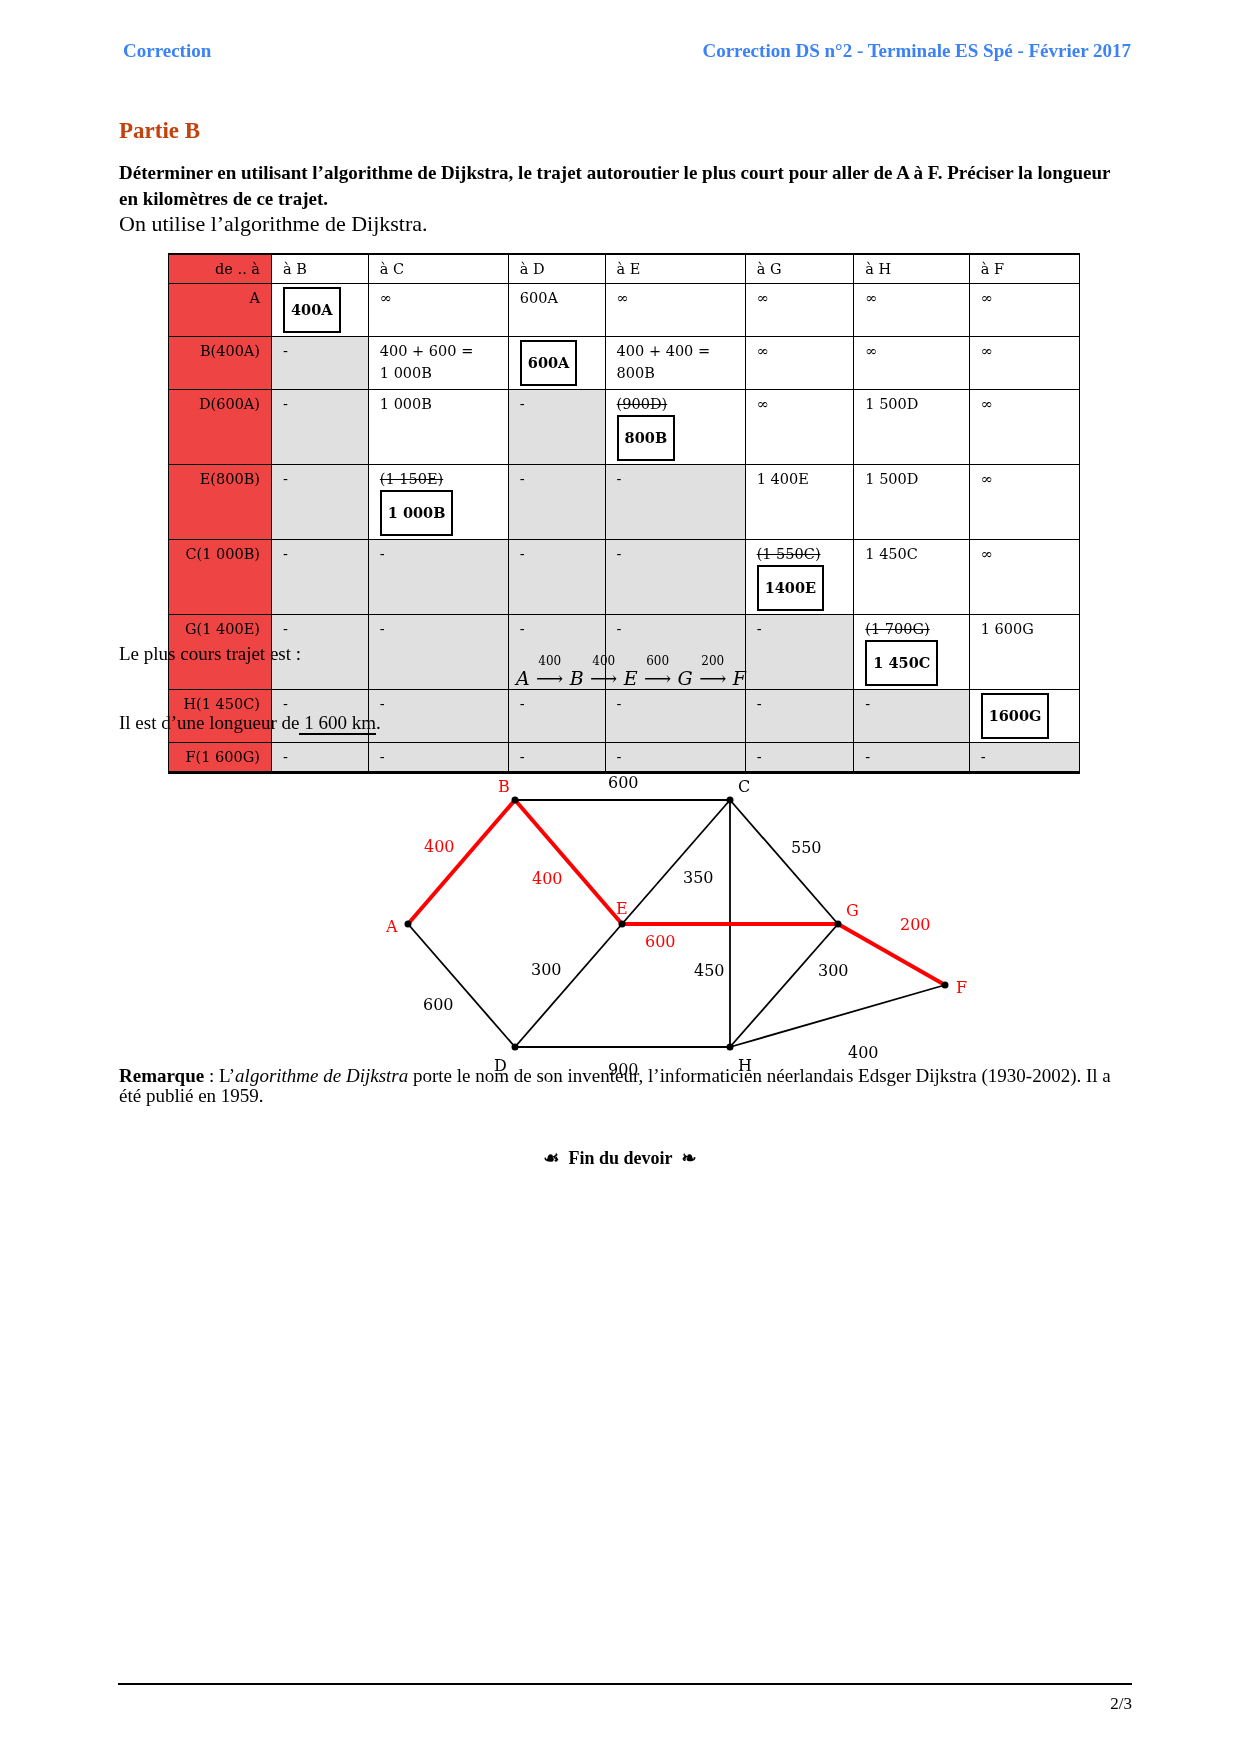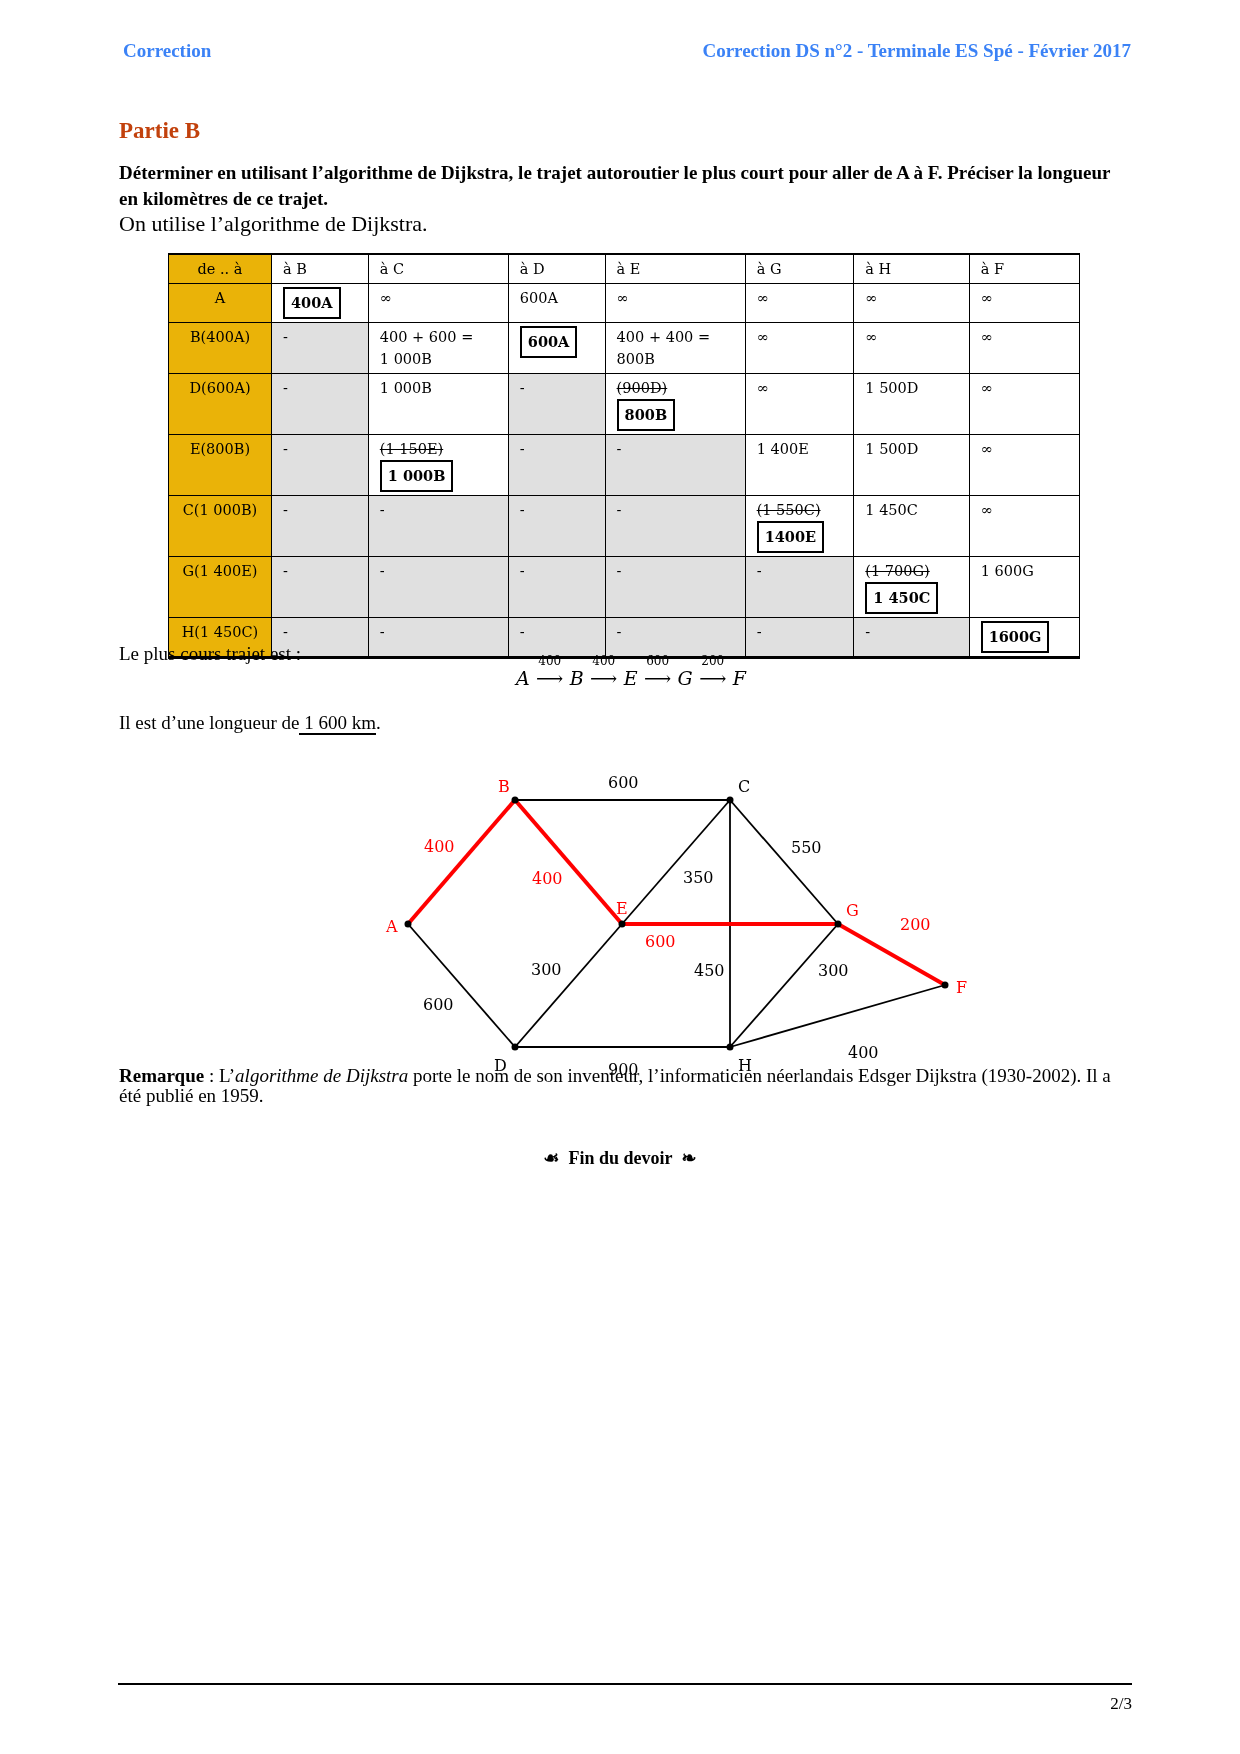--- a/index.html
+++ b/index.html
@@ -8,25 +8,25 @@
   .hdr { font-family: "Liberation Serif", serif; font-weight: bold; color: #3b82f6; font-size: 19px; }
   .hdr-left { left: 123px; top: 40px; }
   .hdr-right { right: 109px; top: 40px; }
   .section-title { left: 119px; top: 118px; font-family: "Liberation Serif", serif; font-weight: bold; color: #c2410c; font-size: 23px; }
   .question { left: 119px; top: 160px; width: 1012px; font-family: "Liberation Serif", serif; font-weight: bold; font-size: 19px; line-height: 26px; }
   .intro { left: 119px; top: 211px; font-family: "Liberation Serif", serif; font-size: 22px; }
   table.dj { position: absolute; left: 168px; top: 253px; width: 912px; border-collapse: collapse; font-family: "DejaVu Serif", serif; font-size: 14.5px; }
   table.dj td, table.dj th { border: 1.5px solid #000; padding: 3px 11px; vertical-align: top; text-align: left; font-weight: normal; line-height: 22px; }
   table.dj tr { height: 28px; }
   table.dj tr.tall { height: 50px; }
-  table.dj .rowhead { background: #eab308; text-align: center; width: 80px; }
+  table.dj .rowhead { background: #ef4444; text-align: right; width: 80px; }
   table.dj .grey { background: #e0e0e0; }
   table.dj thead th { height: 22px; }
   table.dj { border-top: 2px solid #000; border-bottom: 3px solid #000; }
-  .boxed { display: inline-block; border: 2px solid #000; padding: 4px 6px; font-weight: bold; line-height: 20px; }
+  .boxed { display: inline-block; border: 2px solid #000; padding: 11px 6px; font-weight: bold; line-height: 20px; }
   .struck { text-decoration: line-through; }
   .p-text { font-family: "Liberation Serif", serif; font-size: 19px; }
   .formula { left: 516px; top: 667px; font-family: "DejaVu Serif", serif; font-style: italic; font-size: 19px; white-space: nowrap; }
   .formula .arr { display: inline-block; position: relative; width: 40px; text-align: center; font-style: normal; }
   .formula .arr .lbl { position: absolute; top: -13px; left: 0; width: 40px; font-size: 12px; text-align: center; }
   .underline-val { border-bottom: 2px solid #000; }
   .remark { left: 119px; top: 1066px; width: 1012px; font-family: "Liberation Serif", serif; font-size: 19px; line-height: 20px; }
   .fin { left: 0; width: 1240px; top: 1147px; text-align: center; font-family: "Liberation Serif", serif; font-weight: bold; font-size: 18px; }
   .footer-line { left: 118px; top: 1683px; width: 1014px; height: 2px; background: #000; }
   .page-num { right: 108px; top: 1694px; font-family: "Liberation Serif", serif; font-size: 17px; }
@@ -204,20 +204,44 @@
         <td class="grey">
           <div>-</div>
         </td>
         <td class="grey">
           <div>-</div>
         </td>
         <td class="grey">
           <div>-</div>
         </td>
         <td><span class="boxed">1600G</span></td>
+      </tr>
+      <tr>
+        <td class="rowhead">F(1 600G)</td>
+        <td class="grey">
+          <div>-</div>
+        </td>
+        <td class="grey">
+          <div>-</div>
+        </td>
+        <td class="grey">
+          <div>-</div>
+        </td>
+        <td class="grey">
+          <div>-</div>
+        </td>
+        <td class="grey">
+          <div>-</div>
+        </td>
+        <td class="grey">
+          <div>-</div>
+        </td>
+        <td class="grey">
+          <div>-</div>
+        </td>
       </tr>
     </tbody>
 </table>
 
 <div class="abs p-text" style="left:119px; top:643px;">Le plus cours trajet est :</div>
 <div class="abs formula" id="formula"><span>A</span><span class="arr">⟶<span class="lbl">400</span></span><span>B</span><span class="arr">⟶<span class="lbl">400</span></span><span>E</span><span class="arr">⟶<span class="lbl">600</span></span><span>G</span><span class="arr">⟶<span class="lbl">200</span></span><span>F</span></div>
 <div class="abs p-text" style="left:119px; top:712px;">
   <span>Il est d’une longueur de</span><span class="underline-val"> 1 600 km</span><span>.</span>
 </div>
 

